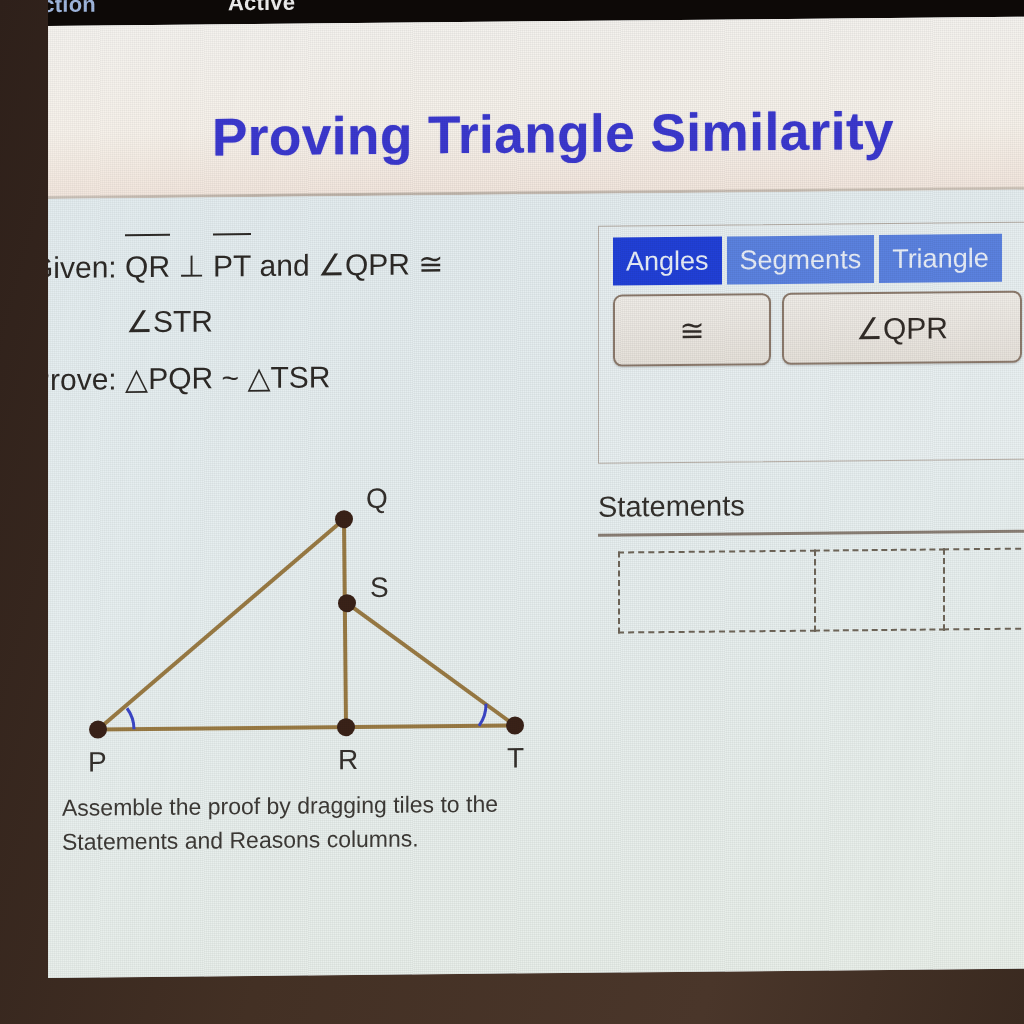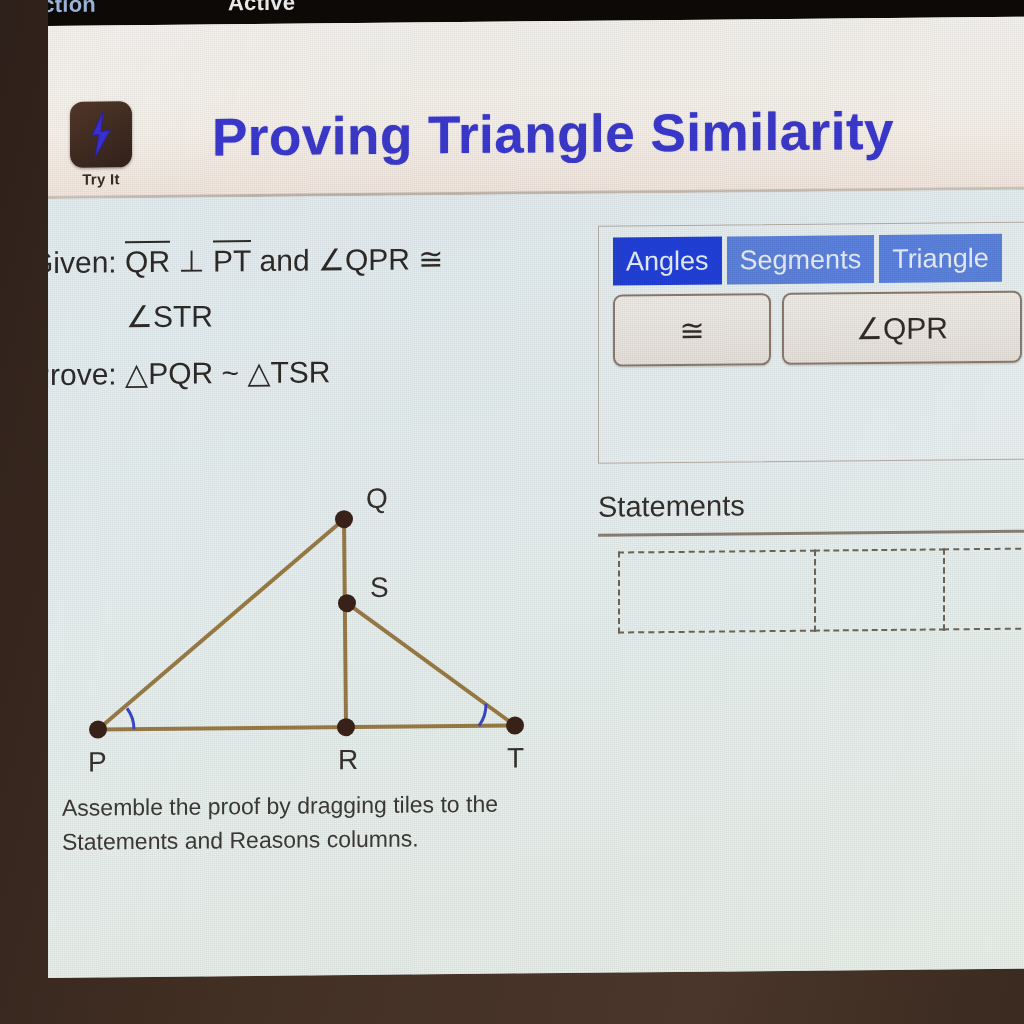--- a/index.html
+++ b/index.html
@@ -138,21 +138,21 @@
 
   
   #given-block {
     position: absolute;
     left: 30px; top: 36px;
     width: 530px;
     color: #2d2a27;
     font-size: 30px;
     line-height: 55px;
   }
-  .ov { border-top: 2px solid #2d2a27; padding-top: 4px; display: inline-block; line-height: 1.0; }
+  .ov { border-top: 2px solid #2d2a27; padding-top: 16px; display: inline-block; line-height: 1.0; }
   #given-line2 { padding-left: 96px; }
   #prove-line  { margin-top: 2px; }
 
   #figure {
     position: absolute;
     left: 52px; top: 285px;
     width: 520px; height: 300px;
   }
 
   #drag-hint {
@@ -258,30 +258,20 @@
 <div id="screen">
 <div id="screen-inner">
 
   <div id="topbar">
     <span class="tb-txt" id="tb-instruction">struction</span>
     <span class="tb-txt" id="tb-active">Active</span>
   </div>
 
   <div id="header">
 
-    <div id="tryit">
-      <div id="tryit-badge">
-        <span>
-          <svg width="30" height="48" viewBox="0 0 30 48">
-            <path d="M17 1 L6 25 L13 24 L9 47 L24 20 L15 21 Z" fill="#3a2fd6" stroke="#2a22a8" stroke-width="1"></path>
-          </svg>
-        </span>
-      </div>
-      <div id="tryit-label">Try It</div>
-    </div>
 
     <div id="page-title">Proving Triangle Similarity</div>
   </div>
   <div id="header-rule"></div>
 
   <div id="work">
 
     <div id="given-block">
       <div id="given-line1">
         <span>Given:</span>

